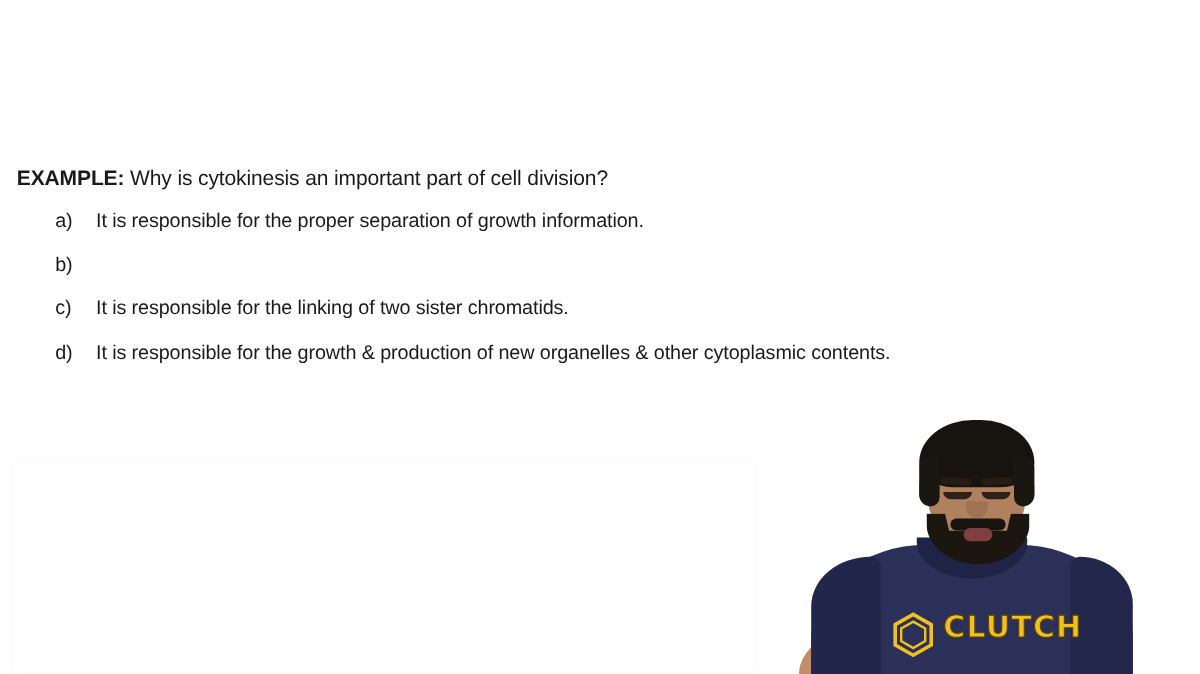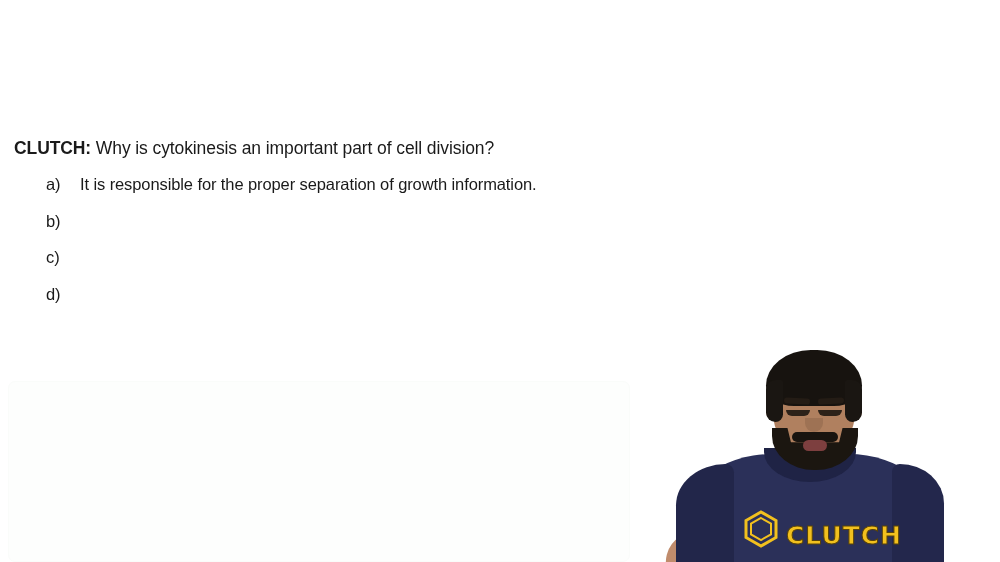--- a/index.html
+++ b/index.html
@@ -294,21 +294,21 @@
     border-radius: 0 0 42px 42px / 0 0 34px 34px;
     clip-path: polygon(0 0, 18% 0, 22% 34%, 78% 34%, 82% 0, 100% 0, 100% 100%, 0 100%);
   }
 
   
   .logo {
     position: absolute;
     left: 84px;
     top: 174px;
     display: flex;
-    align-items: flex-end;
+    align-items: flex-start;
     gap: 8px;
   }
   .logo-hex svg { display: block; }
   .logo-text {
     font-family: "DejaVu Sans", sans-serif;
     font-weight: bold;
     font-size: 25px;
     letter-spacing: 1px;
     color: #f2c01e;
     -webkit-text-stroke: 1px #5a4408;
@@ -317,37 +317,39 @@
 </style>
 </head>
 <body>
 
 <div id="slide">
 
   <div id="content-placeholder"></div>
 
   <div id="question-block">
     <div id="example-line">
-      <span id="example-label">CLUTCH:</span>
+      <span id="example-label">EXAMPLE:</span>
       <span id="example-prompt">Why is cytokinesis an important part of cell division?</span>
     </div>
 
     <ul id="options-list">
       <li class="option-row">
         <span class="option-letter">a)</span>
         <span class="option-text">It is responsible for the proper separation of growth information.</span>
       </li>
       <li class="option-row">
         <span class="option-letter">b)</span>
       </li>
       <li class="option-row">
         <span class="option-letter">c)</span>
+        <span class="option-text">It is responsible for the linking of two sister chromatids.</span>
       </li>
       <li class="option-row">
         <span class="option-letter">d)</span>
+        <span class="option-text">It is responsible for the growth &amp; production of new organelles &amp; other cytoplasmic contents.</span>
       </li>
     </ul>
   </div>
 
   <div id="instructor-overlay">
     <div class="arm-left"></div>
     <div class="shirt"></div>
     <div class="shirt-shadow-l"></div>
     <div class="shirt-shadow-r"></div>
     <div class="neck"></div>

